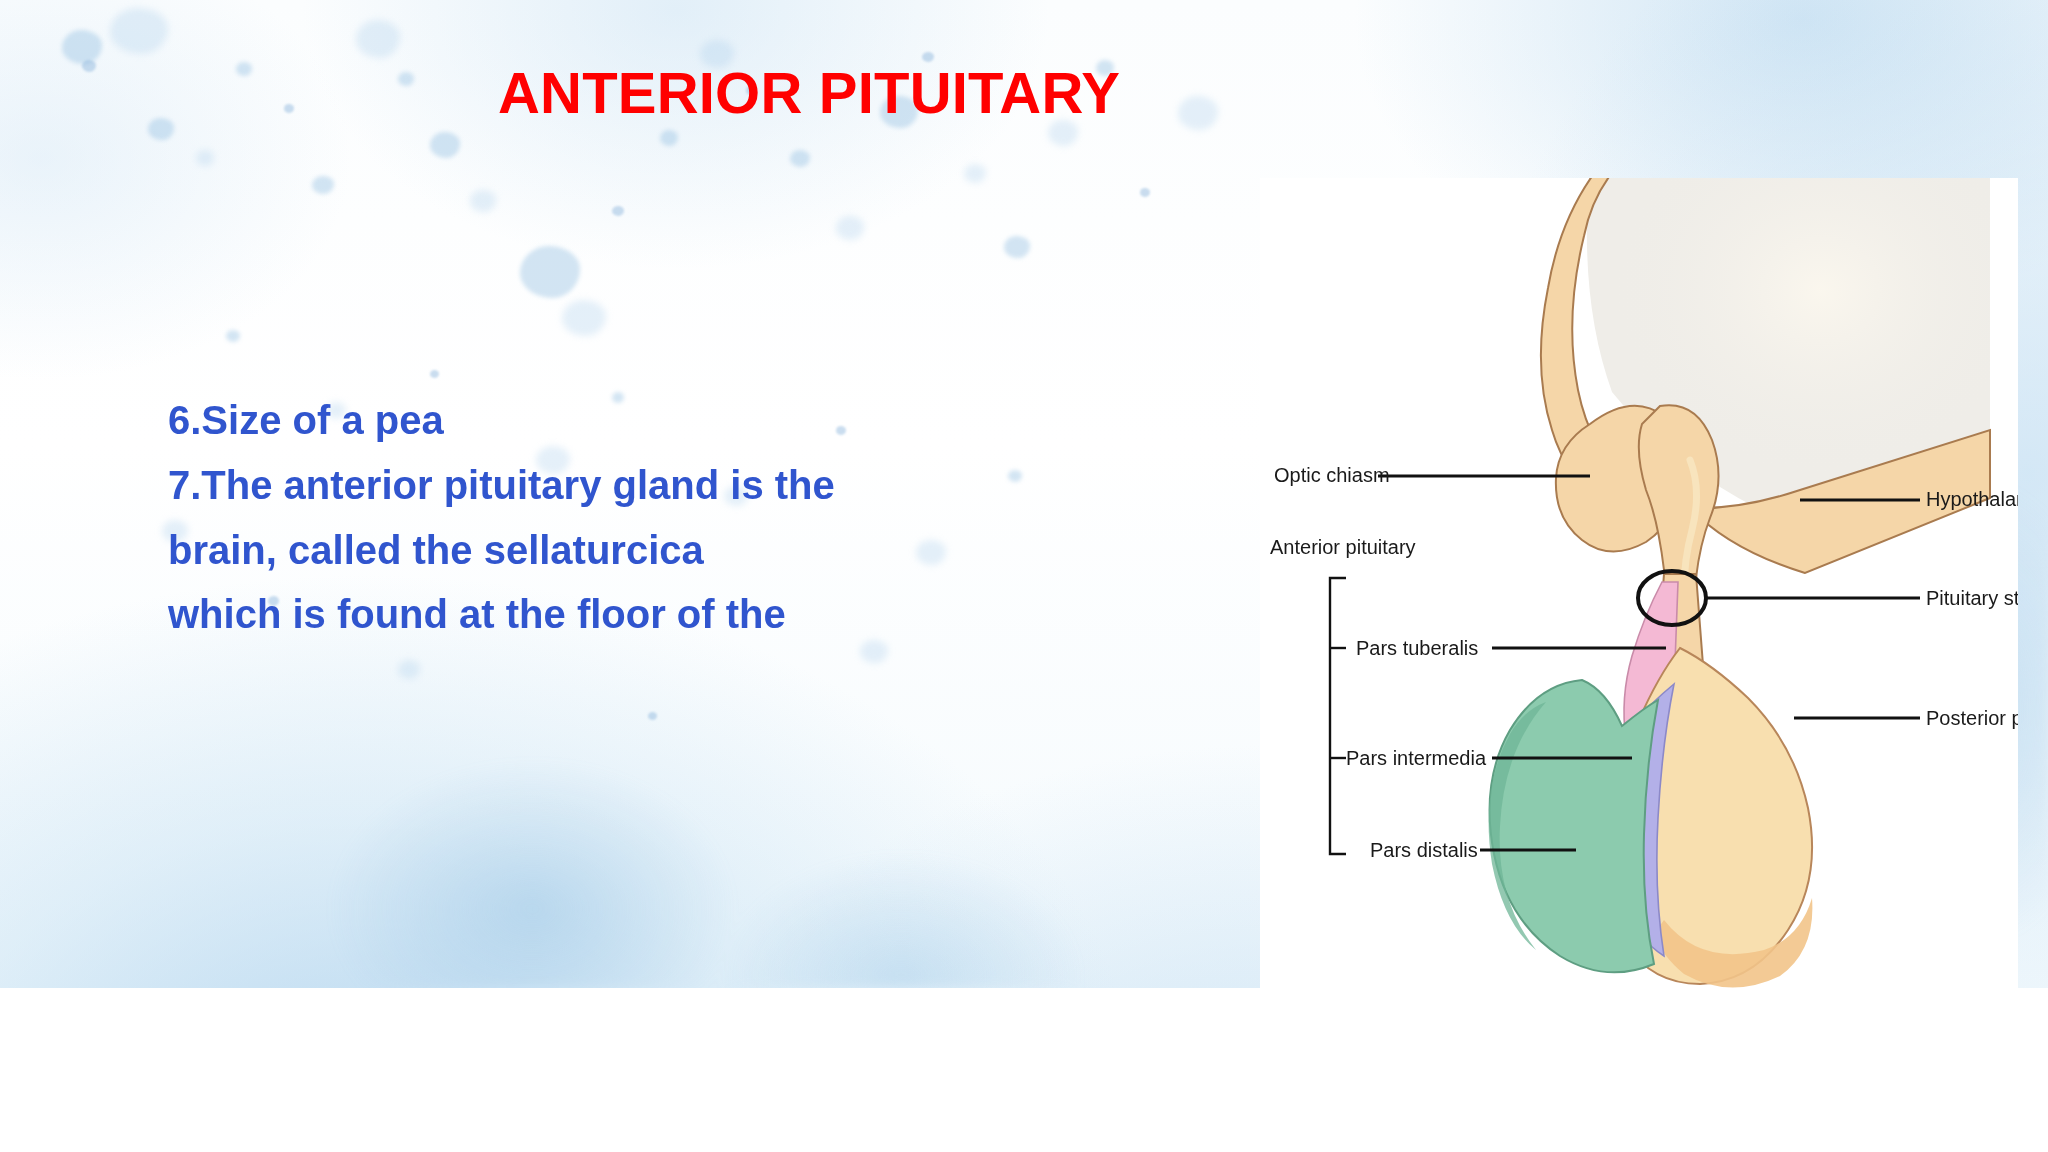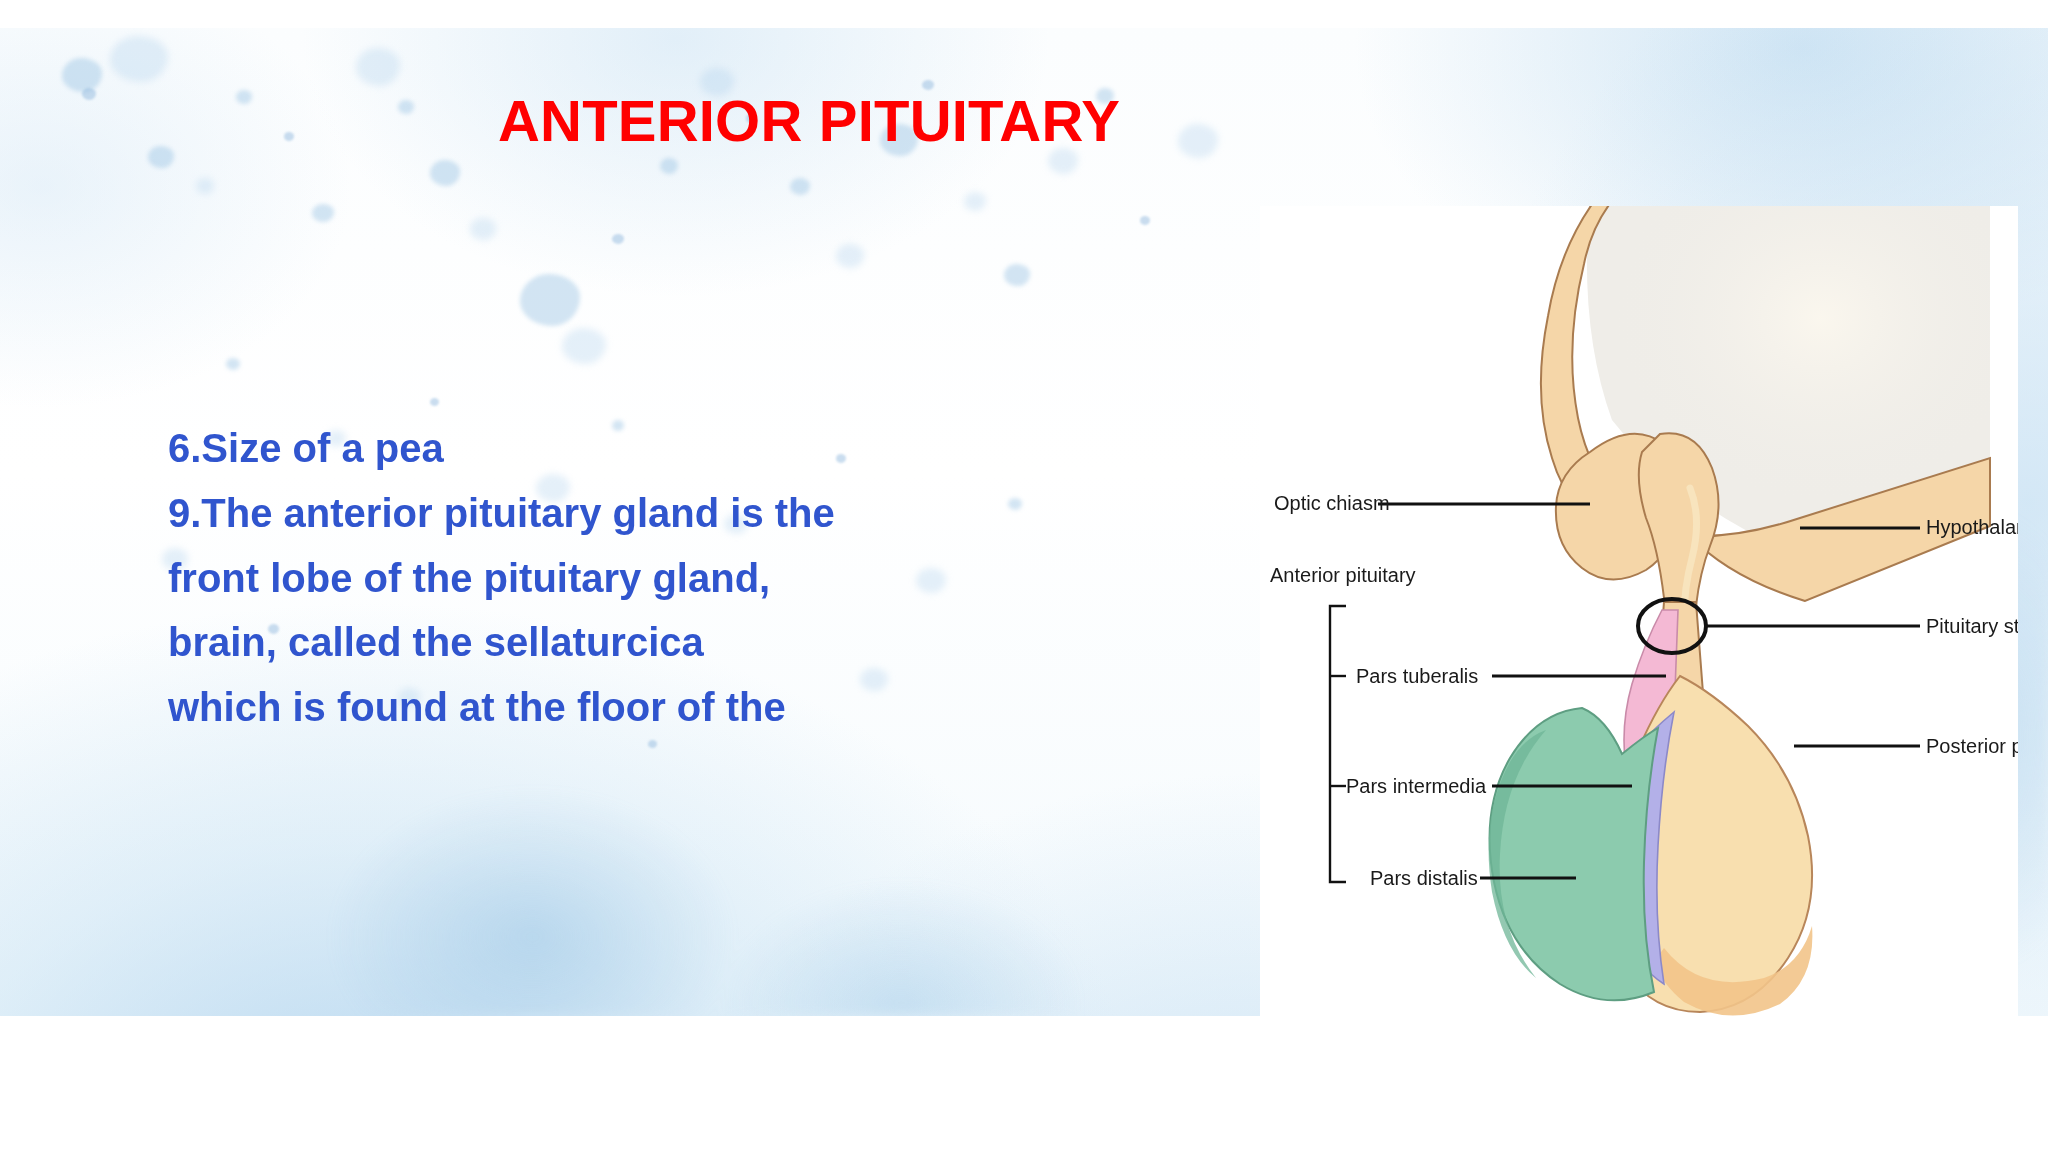--- a/index.html
+++ b/index.html
@@ -7,21 +7,20 @@
     padding: 0;
     background: #ffffff;
   }
   .slide {
     position: relative;
     width: 2048px;
     height: 988px;
     overflow: hidden;
     background: #fde047;
     font-family: "Liberation Sans", sans-serif;
-    margin-top: 28px;
   }
 
   
   .bg-layer {
     position: absolute;
     inset: 0;
     pointer-events: none;
   }
   .bg-base {
     background:
@@ -145,22 +144,21 @@
     <div class="speck tiny" style="left:648px; top:712px; width:9px;  height:8px;"></div>
     <div class="speck soft" style="left:860px; top:640px; width:28px; height:23px;"></div>
   </div>
 
   <div class="title">
     <div>ANTERIOR PITUITARY</div>
   </div>
 
   <div class="body-list">
     <div class="body-line">6.Size of a pea</div>
-    <div class="body-line">9.The anterior pituitary gland is the</div>
-    <div class="body-line">front lobe of the pituitary gland,</div>
+    <div class="body-line">7.The anterior pituitary gland is the</div>
     <div class="body-line">brain, called the sellaturcica</div>
     <div class="body-line">which is found at the floor of the</div>
   </div>
 
   <div class="diagram-panel">
     <svg class="diagram-svg" viewBox="0 0 758 857" preserveAspectRatio="xMidYMid meet">
 
       <rect x="0" y="0" width="758" height="857" fill="#ffffff"></rect>
 
       <g>

